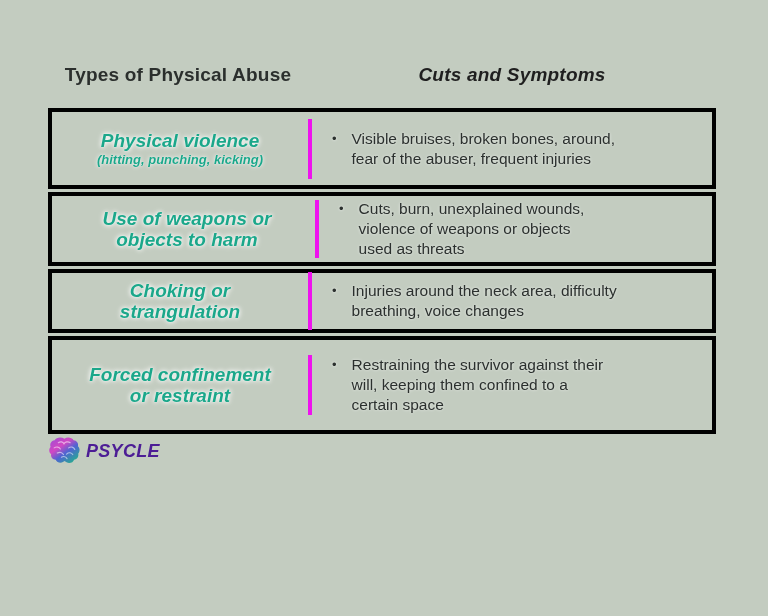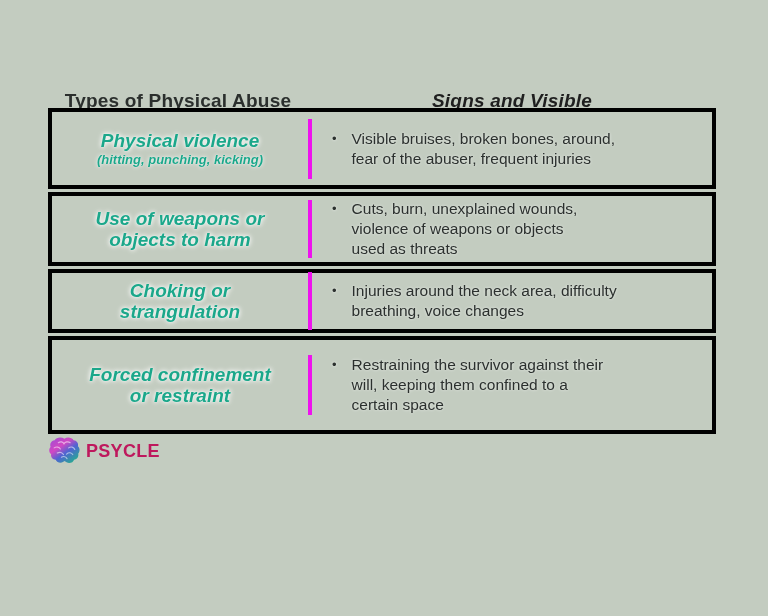--- a/index.html
+++ b/index.html
@@ -5,21 +5,21 @@
   html,body{margin:0;padding:0;}
   body{
     width:768px;height:616px;
     background:#c3ccc0;
     font-family:"Liberation Sans", sans-serif;
     position:relative;
     overflow:hidden;
   }
   .header-row{
     position:absolute;
-    left:48px;top:90px;
+    left:48px;top:64px;
     width:668px;
     display:flex;
   }
   .header-left{
     width:260px;
     text-align:center;
     font-size:19px;
     font-weight:600;
     color:#2b2f2d;
     letter-spacing:.2px;
@@ -41,21 +41,21 @@
     flex-direction:column;
     gap:3px;
   }
   .row{
     box-sizing:border-box;
     border:4px solid #000000;
     display:flex;
     align-items:stretch;
   }
   .row.r1{height:81px;}
-  .row.r2{height:74px;}
+  .row.r2{height:74px;padding-left:7px;}
   .row.r3{height:64px;}
   .row.r4{height:98px;}
   .type-cell{
     width:256px;
     display:flex;
     flex-direction:column;
     align-items:center;
     justify-content:center;
     text-align:center;
   }
@@ -118,29 +118,30 @@
     left:48px;top:435px;
     display:flex;
     align-items:center;
   }
   .logo-icon{width:33px;height:32px;display:block;}
   .logo-text{
     margin-left:5px;
     font-size:18px;
     font-weight:800;
     letter-spacing:.3px;
-    color:#be185d;
+    color:#4c1d95;
+    font-style:italic;
   }
 </style>
 </head>
 <body>
 
 <div class="header-row">
   <div class="header-left">Types of Physical Abuse</div>
-  <div class="header-right">Signs and Visible</div>
+  <div class="header-right">Cuts and Symptoms</div>
 </div>
 
 <div class="table">
 
   <div class="row r1">
     <div class="type-cell">
       <div class="type-title">Physical violence</div>
       <div class="type-sub">(hitting, punching, kicking)</div>
     </div>
     <div class="col-divider"></div>

